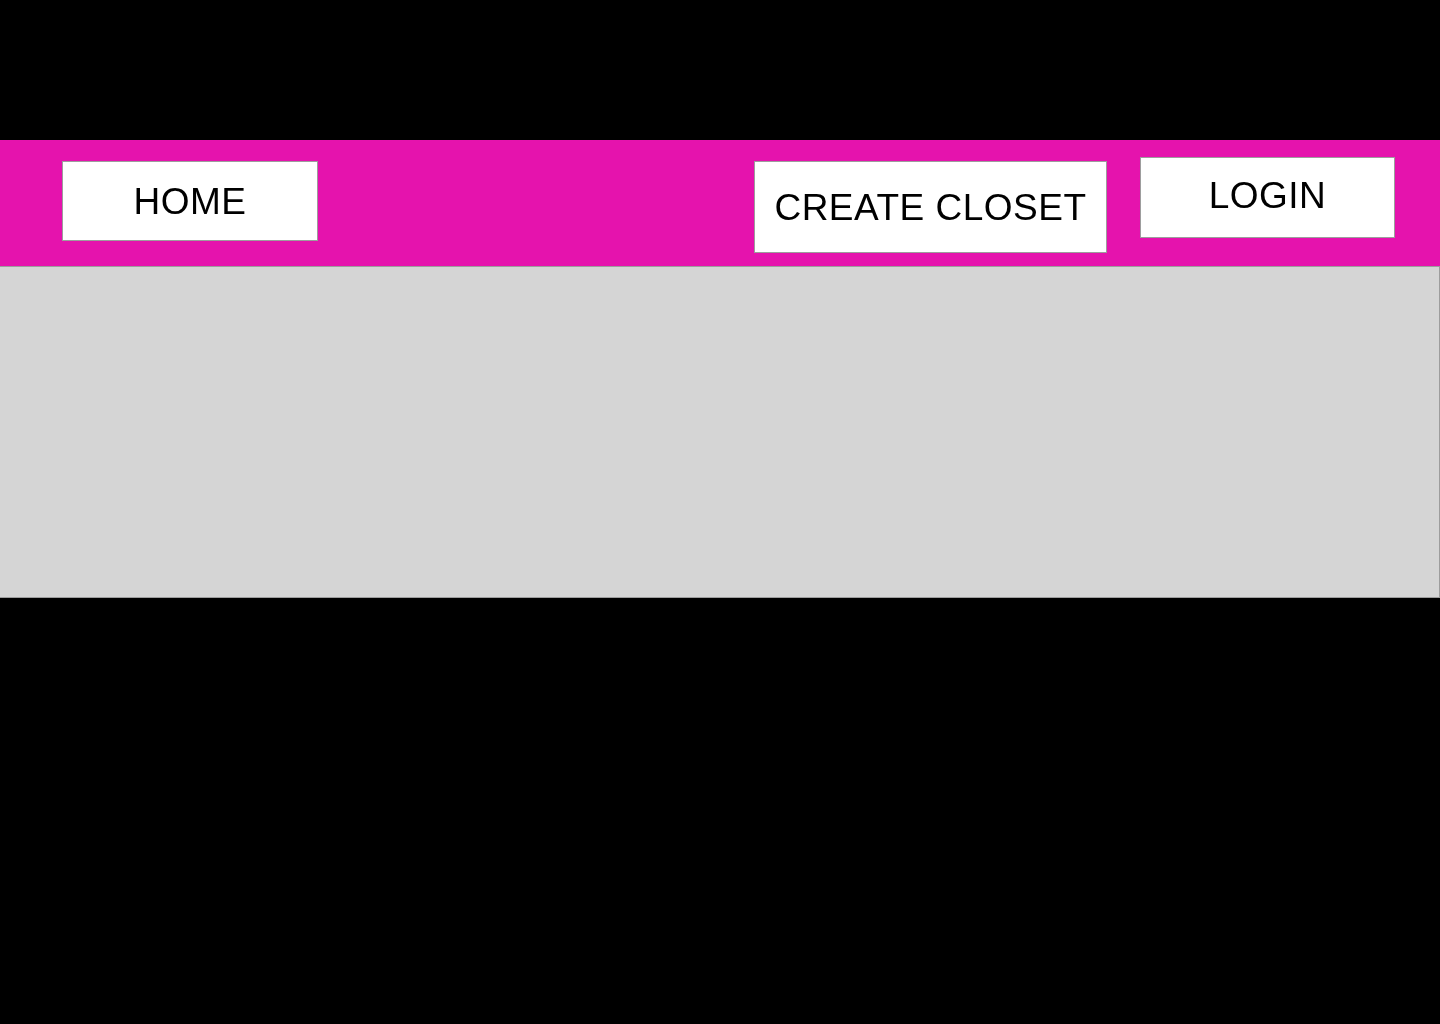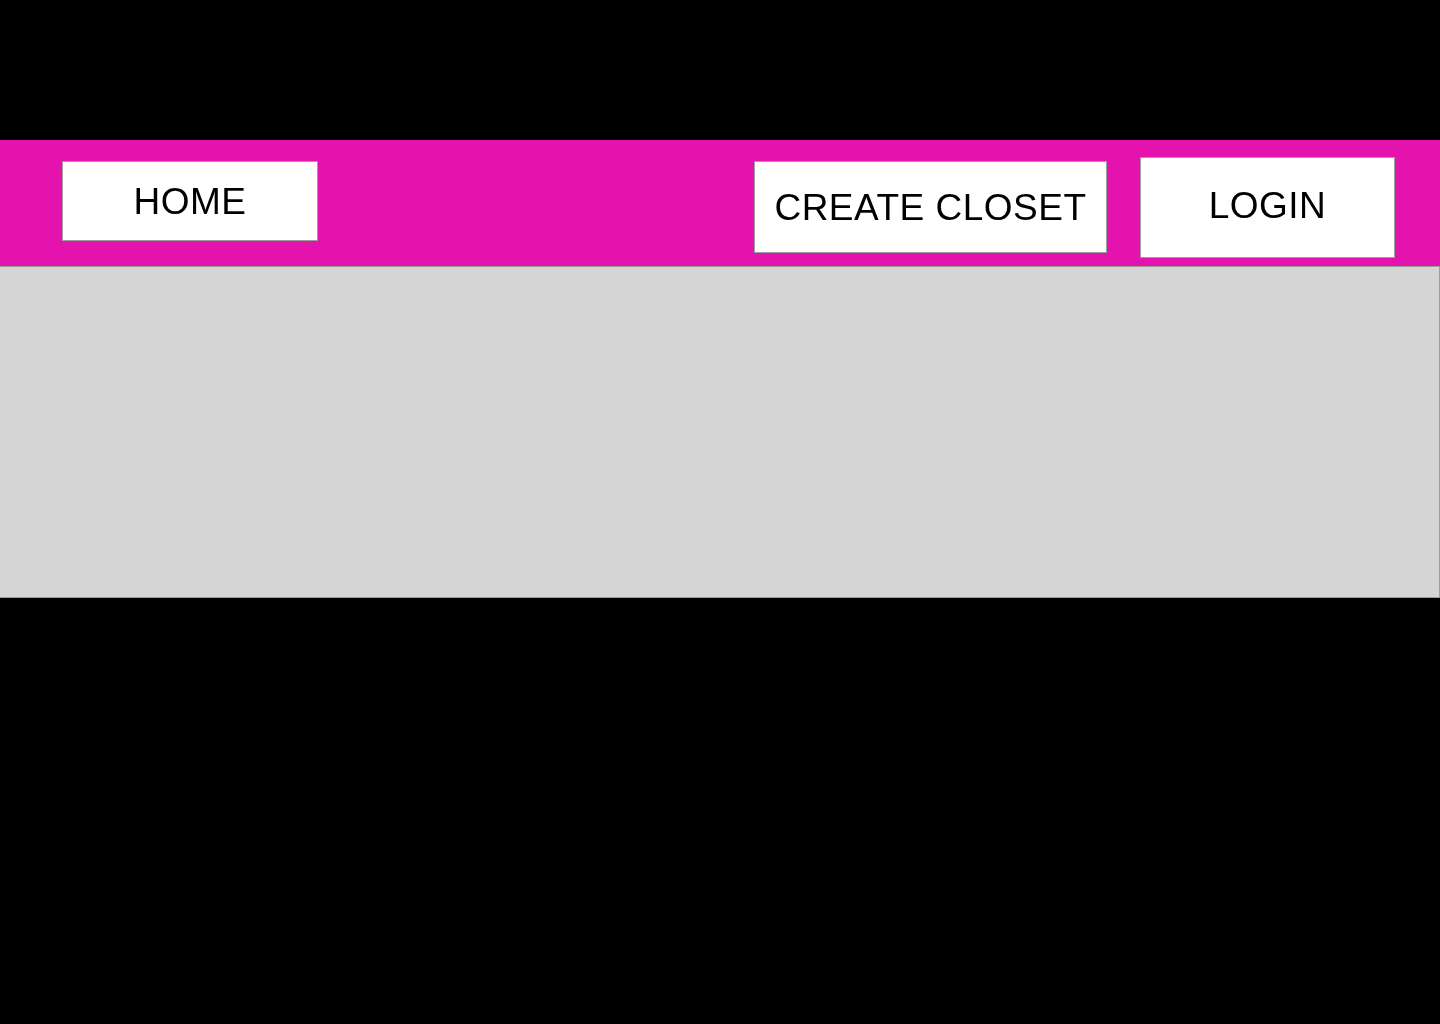--- a/index.html
+++ b/index.html
@@ -74,21 +74,21 @@
     top: 21px;
     width: 353px;
     height: 92px;
     font-size: 37px;
   }
 
   .nav-btn-login {
     left: 1140px;
     top: 17px;
     width: 255px;
-    height: 101px;
+    height: 81px;
     font-size: 37px;
     padding-bottom: 4px;
   }
 
   
   .hero-panel {
     position: absolute;
     left: 0;
     top: 266px;
     width: 1440px;

